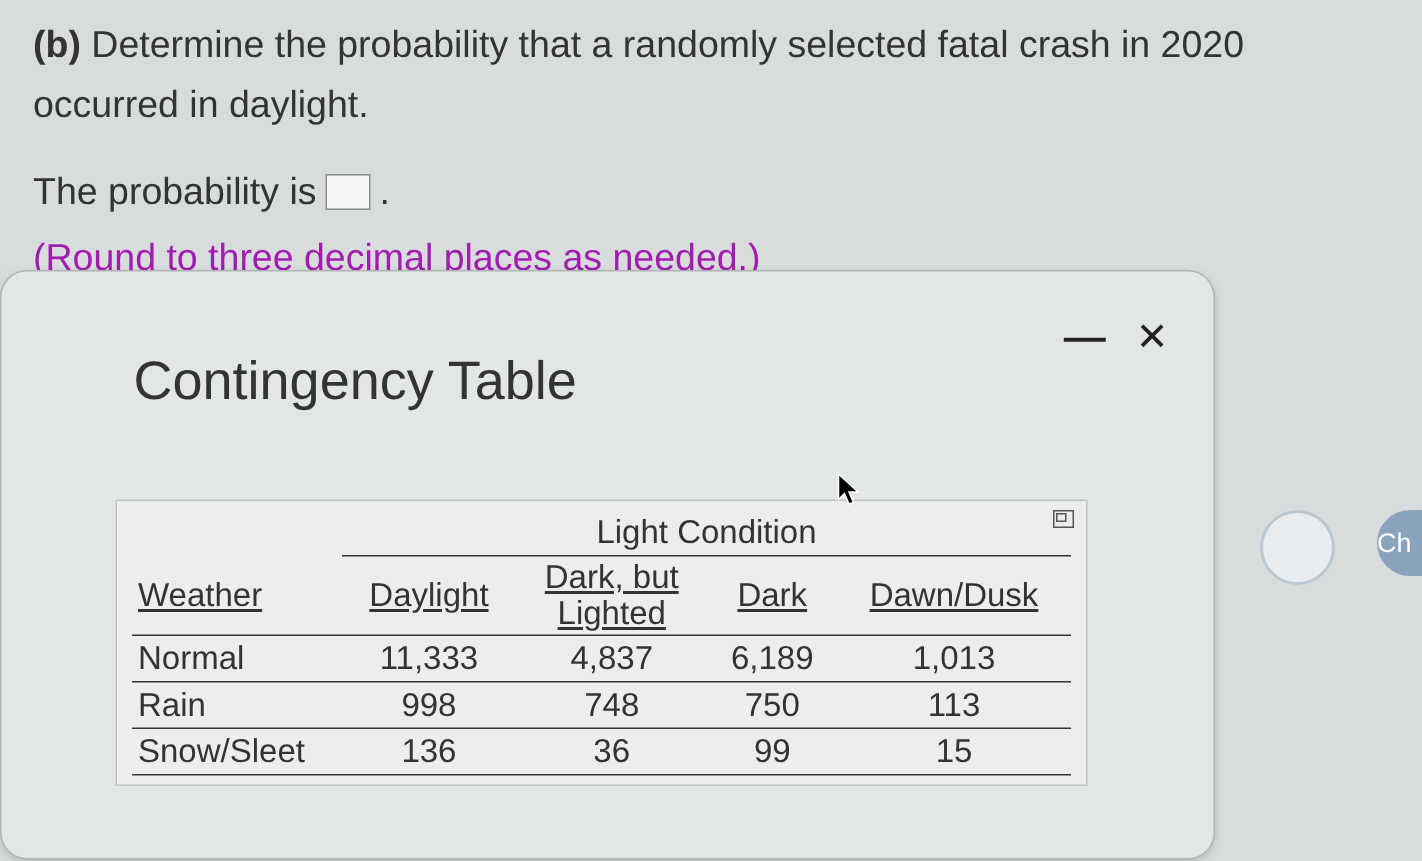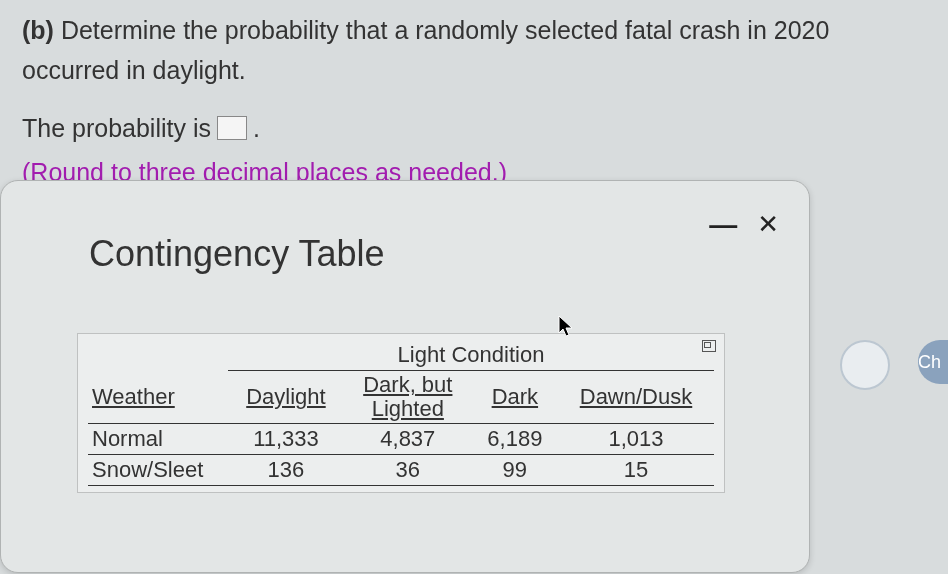--- a/index.html
+++ b/index.html
@@ -193,20 +193,27 @@
       </thead>
       <tbody>
         <tr class="data-row">
           <td class="first-col">Normal</td>
           <td>11,333</td>
           <td>4,837</td>
           <td>6,189</td>
           <td>1,013</td>
         </tr>
         <tr class="data-row">
+          <td class="first-col">Rain</td>
+          <td>998</td>
+          <td>748</td>
+          <td>750</td>
+          <td>113</td>
+        </tr>
+        <tr class="data-row">
           <td class="first-col">Snow/Sleet</td>
           <td>136</td>
           <td>36</td>
           <td>99</td>
           <td>15</td>
         </tr>
       </tbody>
     </table>
   </div>
 </div>

